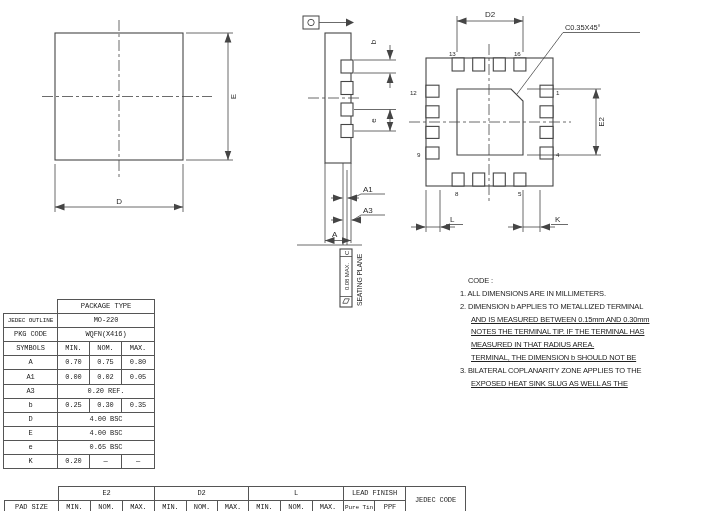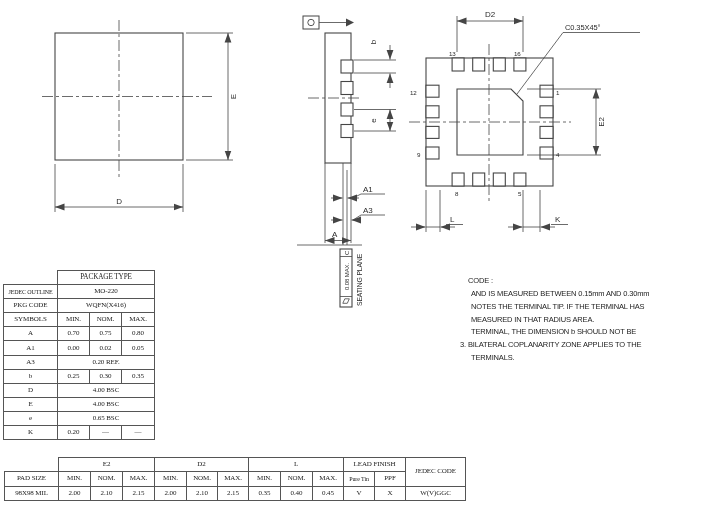--- a/index.html
+++ b/index.html
@@ -12,34 +12,34 @@
   .cl{stroke-dasharray:11 3 3 3;stroke-width:0.8;}
   .solid{fill:#454545;stroke:none;}
   svg text{fill:#2a2a2a;font-family:"Liberation Sans",sans-serif;font-size:8px;letter-spacing:-0.1px;}
   text.pin{font-size:6.2px;}
   text.sm{font-size:6px;}
   text.sp{font-size:6.8px;}
   text.co{font-size:7.5px;}
   marker path{fill:#454545;stroke:none;}
 
   table{position:absolute;border-collapse:collapse;table-layout:fixed;color:#222;
-        text-align:center;font-family:Liberation Serif, serif;font-size:7px;letter-spacing:-0.1px;}
+        text-align:center;font-family:Liberation Mono, monospace;font-size:7px;letter-spacing:-0.1px;margin-top:29px;}
   td{border:1px solid #555;padding:0 1px;line-height:1;overflow:hidden;white-space:nowrap;}
   td.g{border:none;}
   .pkg-table{left:3px;top:270px;}
   .pkg-table td{height:13.1px;}
   .pkg-title{font-size:7.2px;}
   td.lbl{font-size:6px;}
   .pad-table{left:4px;top:457px;}
   .pad-table td{height:13.3px;}
 
   .notes{position:absolute;left:460px;top:275px;font-size:7.5px;line-height:12.85px;
          color:#222;letter-spacing:-0.15px;white-space:nowrap;}
   .notes .h{margin-left:8px;}
-  .notes .c{margin-left:11px;}
+  .notes .c{margin-left:11px;text-decoration:underline;}
 </style>
 </head>
 <body>
 
 <div class="sheet">
 
 <svg width="708" height="511" viewBox="0 0 708 511">
   <defs>
     <marker id="ar" viewBox="0 0 10 8" refX="9.5" refY="4" markerWidth="10" markerHeight="8" orient="auto-start-reverse" markerUnits="userSpaceOnUse">
       <path d="M0,0.6 L9.5,4 L0,7.4 Z"></path>
@@ -261,26 +261,28 @@
     <td>K</td>
     <td>0.20</td>
     <td>—</td>
     <td>—</td>
   </tr>
 </tbody>
     </table>
 
 <div class="notes">
   <div class="h">CODE :</div>
+  <div>1. ALL DIMENSIONS ARE IN MILLIMETERS.</div>
+  <div>2. DIMENSION b APPLIES TO METALLIZED TERMINAL</div>
   <div class="c">AND IS MEASURED BETWEEN 0.15mm AND 0.30mm</div>
   <div class="c">NOTES THE TERMINAL TIP. IF THE TERMINAL HAS</div>
   <div class="c">MEASURED IN THAT RADIUS AREA.</div>
   <div class="c">TERMINAL, THE DIMENSION b SHOULD NOT BE</div>
   <div>3. BILATERAL COPLANARITY ZONE APPLIES TO THE</div>
-  <div class="c">TERMINALS.</div>
+  <div class="c">EXPOSED HEAT SINK SLUG AS WELL AS THE</div>
 </div>
 
 <table class="pad-table">
   <colgroup>
     <col style="width:54px">
         <col style="width:32px">
         <col style="width:32px">
         <col style="width:32px">
     <col style="width:32px">
         <col style="width:31px">

